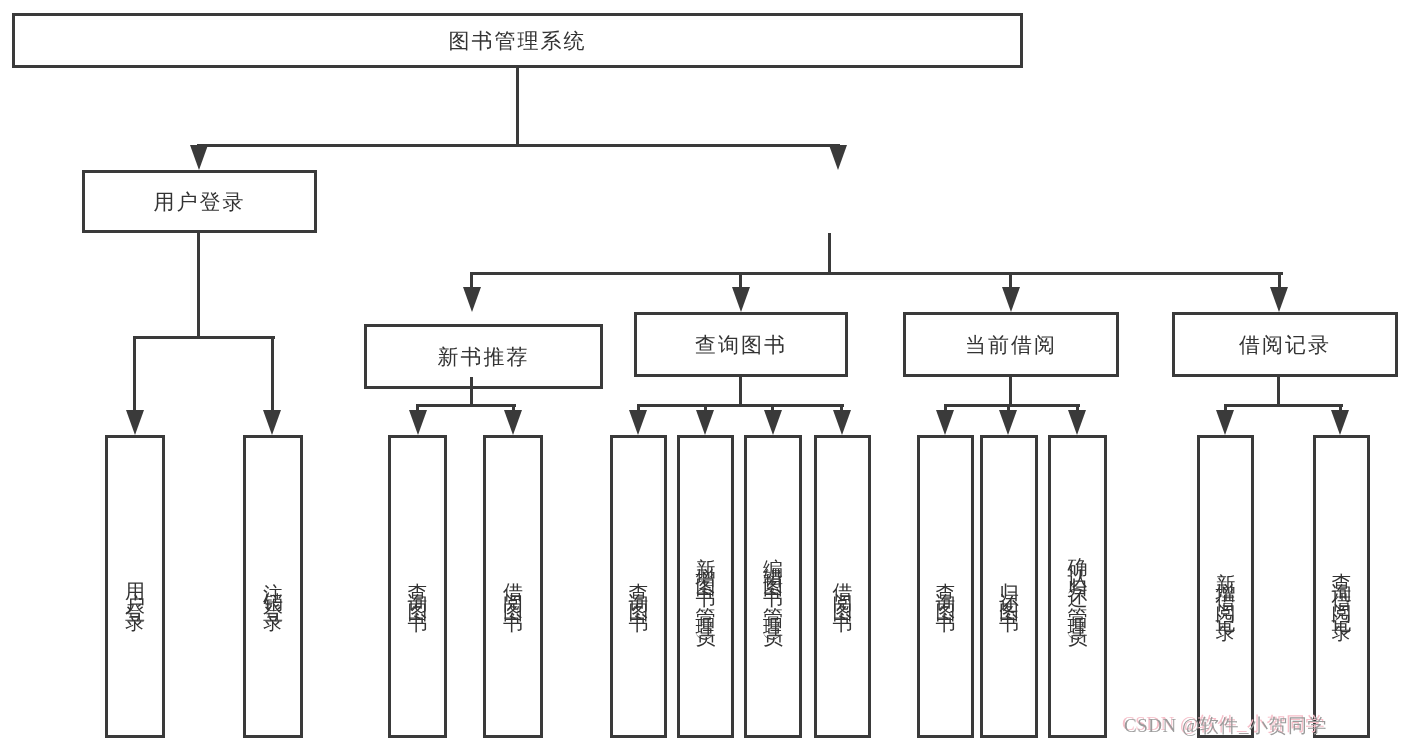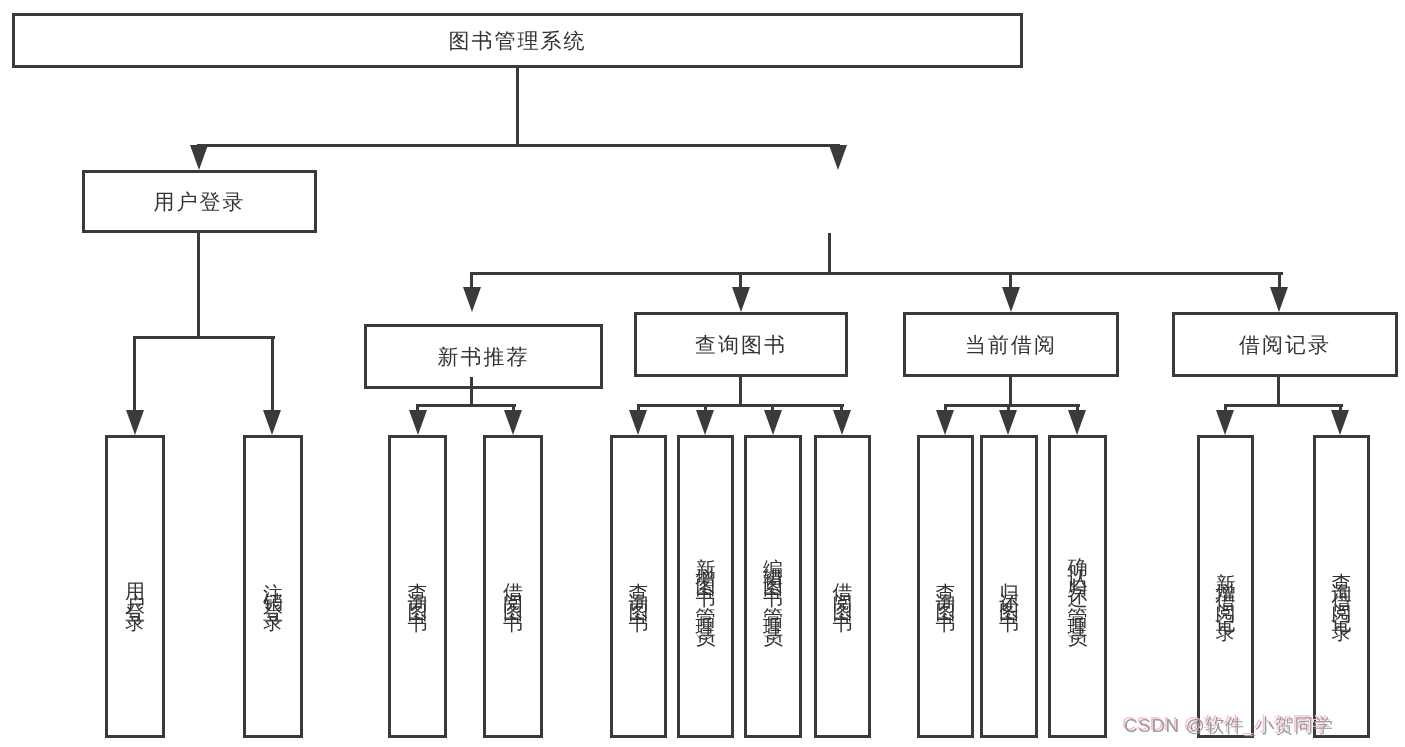--- a/index.html
+++ b/index.html
@@ -54,20 +54,21 @@
   .watermark {
     position: absolute;
     left: 1124px;
     top: 713px;
     font-size: 19px;
     color: var(--watermark);
     letter-spacing: 0.5px;
     white-space: nowrap;
     text-shadow: -2px -2px 0 var(--watermark-accent);
     z-index: 5;
+    font-family: Liberation Serif, serif;
   }
 </style>
 </head>
 <body>
 
 <div class="canvas">
 
   <div class="node" style="left:12px; top:13px; width:1011px; height:55px;">图书管理系统</div>
 
   <div class="vline" style="left:516px; top:66px; width:3px; height:80px;"></div>

